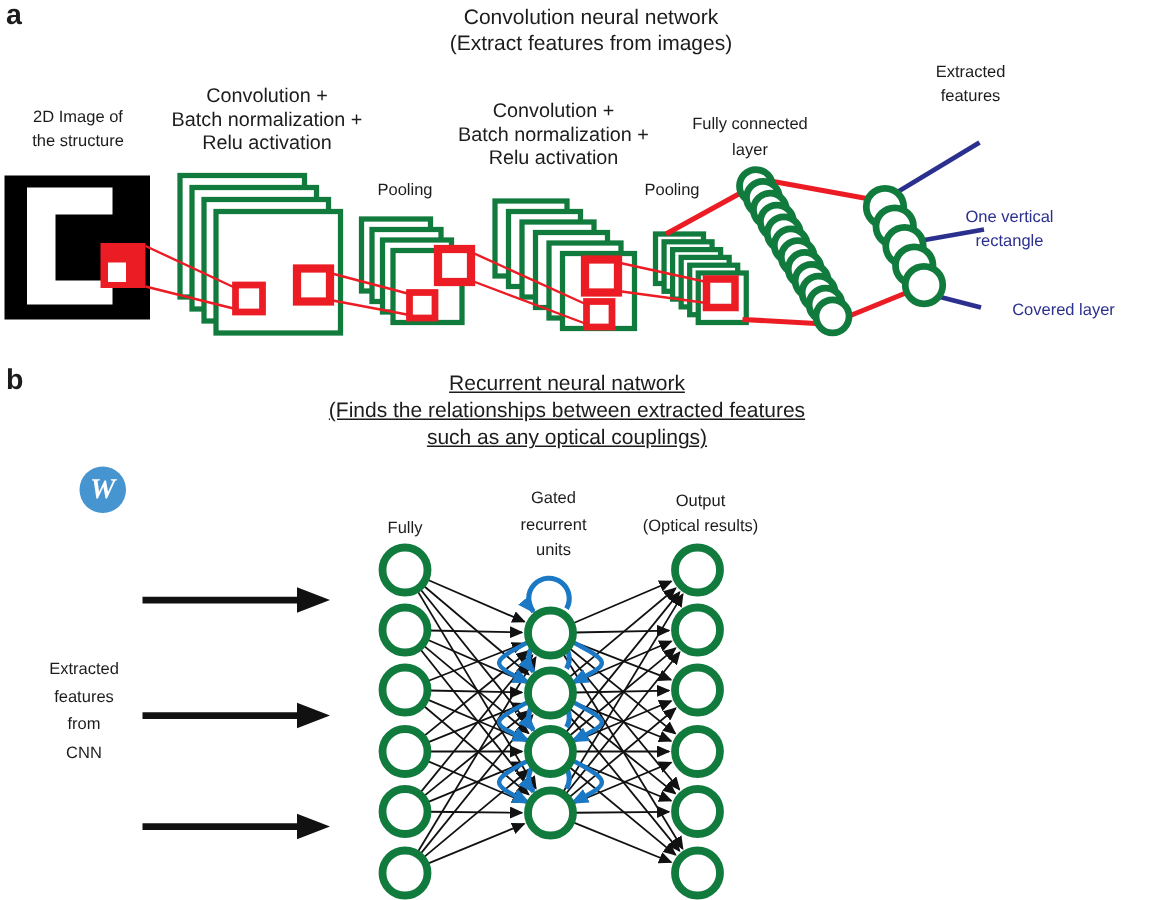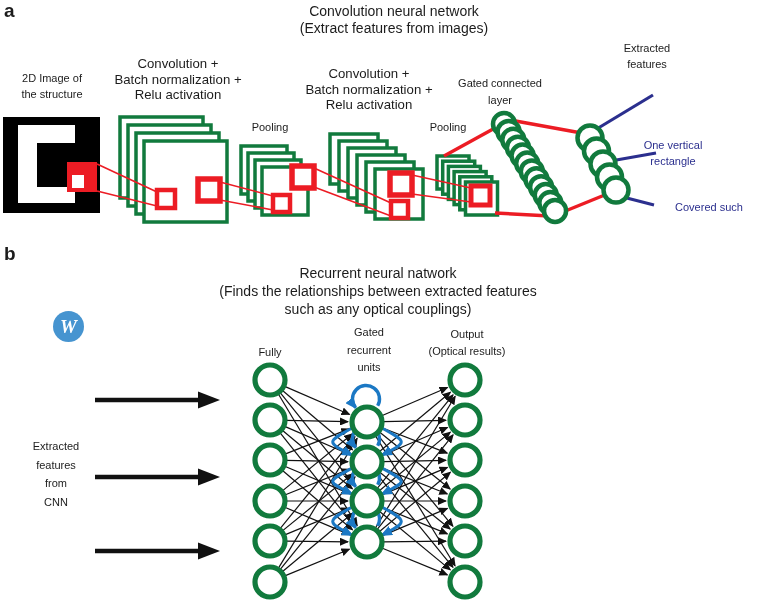--- a/index.html
+++ b/index.html
@@ -213,30 +213,30 @@
   <div class="lbl" style="left:0;top:70px;width:104px;">2D Image of
 the structure</div>
   <div class="lbl" style="left:107px;top:56px;width:142px;font-size:13.2px;line-height:15.5px;">Convolution +
 Batch normalization +
 Relu activation</div>
   <div class="lbl" style="left:234px;top:119px;width:72px;">Pooling</div>
   <div class="lbl" style="left:298px;top:66px;width:142px;font-size:13.2px;line-height:15.5px;">Convolution +
 Batch normalization +
 Relu activation</div>
   <div class="lbl" style="left:408px;top:119px;width:80px;">Pooling</div>
-  <div class="lbl" style="left:435px;top:75px;width:130px;line-height:16.5px;">Gated connected
+  <div class="lbl" style="left:435px;top:75px;width:130px;line-height:16.5px;">Fully connected
 layer</div>
   <div class="lbl" style="left:599px;top:40px;width:96px;">Extracted
 features</div>
   <div class="lbl blue" style="left:620px;top:137px;width:106px;">One vertical
 rectangle</div>
-  <div class="lbl blue" style="left:653px;top:199px;width:112px;">Covered such</div>
+  <div class="lbl blue" style="left:653px;top:199px;width:112px;">Covered layer</div>
 
   <div class="panel-letter" style="left:4px;top:243px;">b</div>
-  <div class="lbl" style="left:143px;top:264px;width:470px;font-size:14px;line-height:18.2px;">Recurrent neural natwork
+  <div class="lbl" style="left:143px;top:246px;width:470px;font-size:14px;line-height:18.2px;text-decoration:underline;">Recurrent neural natwork
 (Finds the relationships between extracted features
 such as any optical couplings)</div>
   <div class="lbl" style="left:240px;top:344px;width:60px;">Fully</div>
   <div class="lbl" style="left:329px;top:324px;width:80px;line-height:17.5px;">Gated
 recurrent
 units</div>
   <div class="lbl" style="left:403px;top:326px;width:128px;line-height:17px;">Output
 (Optical results)</div>
   <div class="lbl" style="left:6px;top:437px;width:100px;line-height:18.5px;">Extracted
 features

